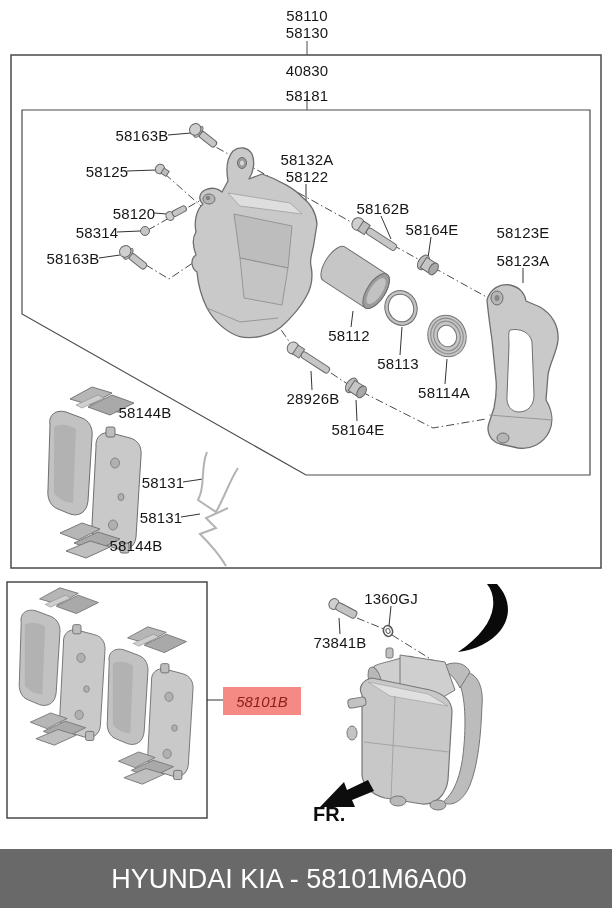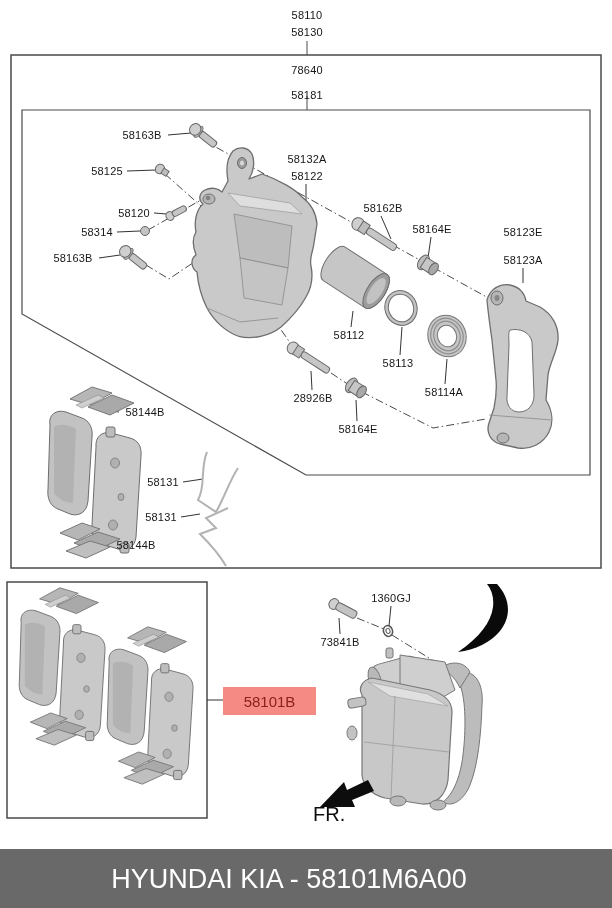--- a/index.html
+++ b/index.html
@@ -1,23 +1,23 @@
 <!DOCTYPE html>
 <html><head>
 <meta charset="utf-8">
 <style>
   html,body{margin:0;padding:0;background:#fff;}
   .stage{position:relative;width:612px;height:908px;background:#ffffff;
          font-family:"Liberation Sans",sans-serif;overflow:hidden;}
   .stage svg{position:absolute;left:0;top:0;}
-  .lbl{position:absolute;transform:translate(-50%,-50%);font-size:11px;color:#161616;
+  .lbl{position:absolute;transform:translate(-50%,-50%);font-size:15px;color:#161616;
        white-space:nowrap;letter-spacing:.2px;line-height:1;}
-  .hl{position:absolute;left:223px;top:687px;width:93px;height:28px;background:#f58a84;
-      color:#8c211c;display:flex;align-items:center;justify-content:center;font-size:15px;}
-  .fr{position:absolute;left:313px;top:803px;font-size:20px;font-weight:normal;color:#0d0d0d;}
+  .hl{position:absolute;left:223px;top:687px;width:78px;height:28px;background:#f58a84;
+      color:#8c211c;display:flex;align-items:center;justify-content:center;font-size:15px;font-style:italic;}
+  .fr{position:absolute;left:313px;top:803px;font-size:20px;font-weight:bold;color:#0d0d0d;}
   .footer{position:absolute;left:0;top:849px;width:612px;height:61px;background:#696969;
           color:#ffffff;display:flex;align-items:center;justify-content:center;font-size:27px;}
   .footer .gap{width:34px;}
 </style>
 </head>
 <body>
 
 <div class="stage">
 
 <svg width="612" height="908" viewBox="0 0 612 908">
@@ -222,21 +222,21 @@
     <ellipse cx="352" cy="733" rx="5" ry="7" fill="#c3c3c3" stroke="#777"></ellipse>
     <ellipse cx="398" cy="801" rx="8" ry="5" fill="#b8b8b8" stroke="#777"></ellipse>
     <ellipse cx="438" cy="805" rx="8" ry="5" fill="#b8b8b8" stroke="#777"></ellipse>
   </g>
 
   <path d="M320 807 L344 782 L347 790 L368 780 L374 791 L352 800 L355 807 Z" fill="#0d0d0d"></path>
 </svg>
 
 <div class="lbl" style="left:307px;top:15px">58110</div>
 <div class="lbl" style="left:307px;top:32px">58130</div>
-<div class="lbl" style="left:307px;top:70px">78640</div>
+<div class="lbl" style="left:307px;top:70px">40830</div>
 <div class="lbl" style="left:307px;top:95px">58181</div>
 
 <div class="lbl" style="left:142px;top:135px">58163B</div>
 <div class="lbl" style="left:107px;top:171px">58125</div>
 <div class="lbl" style="left:134px;top:213px">58120</div>
 <div class="lbl" style="left:97px;top:232px">58314</div>
 <div class="lbl" style="left:73px;top:258px">58163B</div>
 <div class="lbl" style="left:307px;top:159px">58132A</div>
 <div class="lbl" style="left:307px;top:176px">58122</div>
 <div class="lbl" style="left:383px;top:208px">58162B</div>

